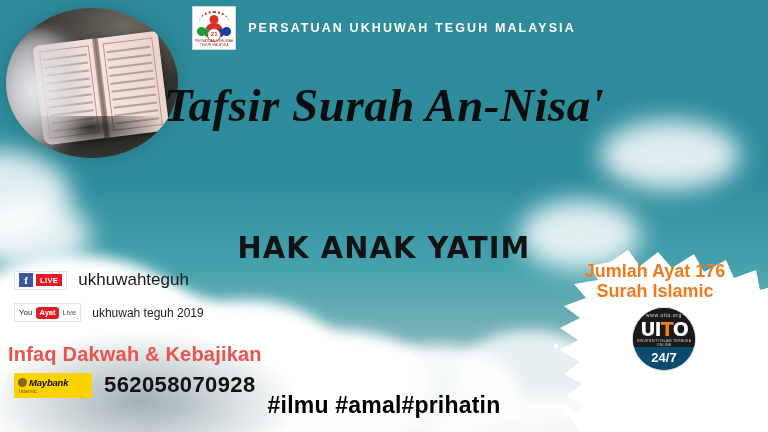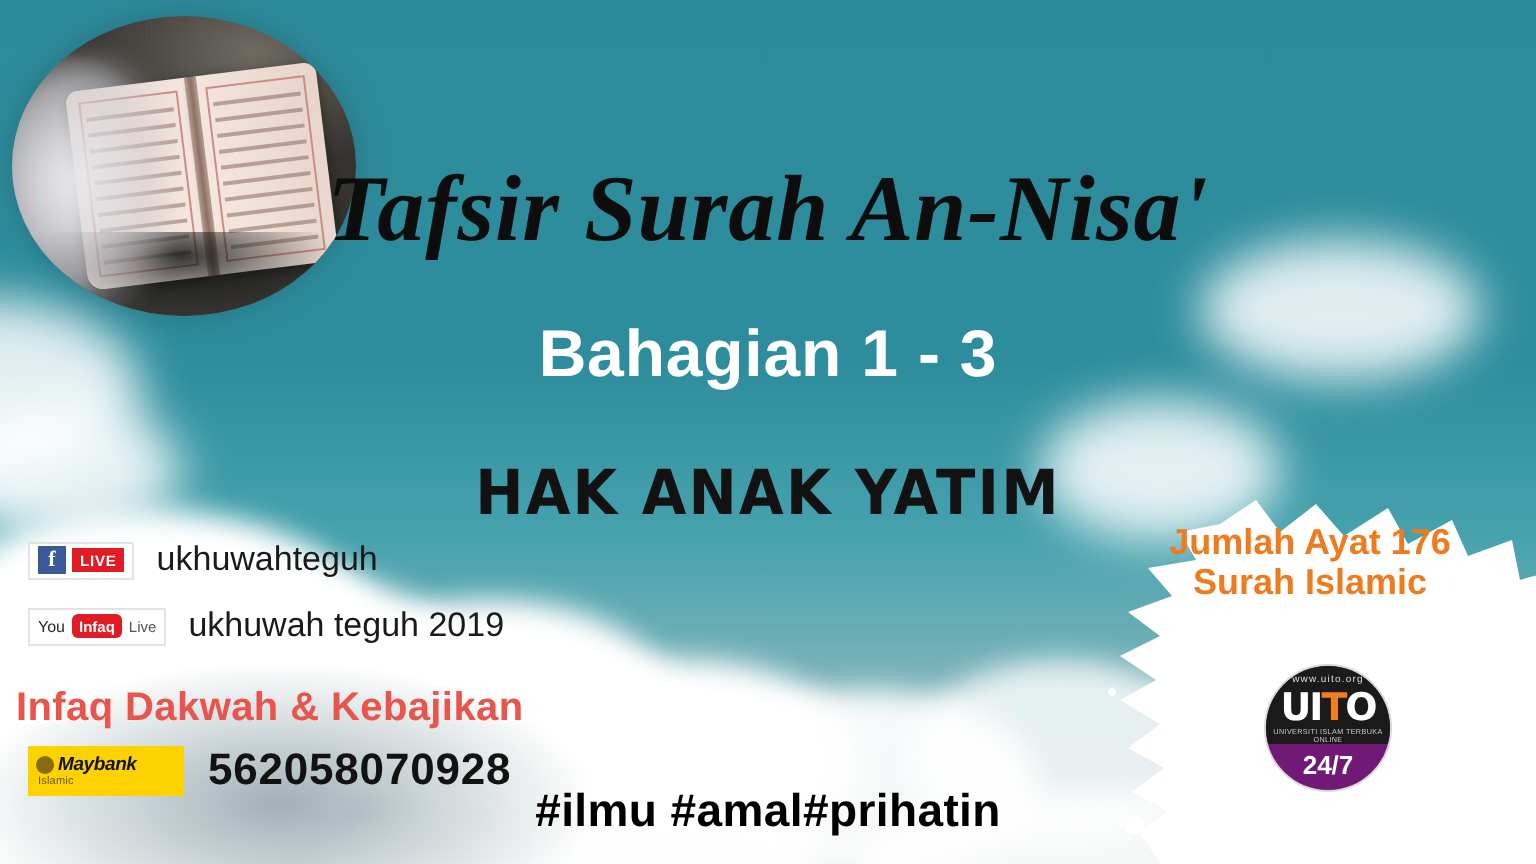--- a/index.html
+++ b/index.html
@@ -161,21 +161,21 @@
     background:#e01b23;color:#fff;font-size:7.5px;font-weight:bold;
     padding:1.5px 4px;letter-spacing:.4px;
   }
   .yt-you{font-size:8px;font-weight:normal;color:#282828;}
   .yt-tube{
     background:#e01b23;color:#fff;font-size:7.5px;font-weight:bold;
     padding:1.5px 4px;border-radius:3px;
   }
   .yt-live{font-size:7.5px;color:#555;}
   .shandle{font-size:17px;color:#1a1a1a;}
-  .shandle.h2{font-size:17px;}
+  .shandle.h2{font-size:12px;}
 
   .infaq{
     position:absolute;left:8px;top:343px;z-index:36;
     font-size:20px;font-weight:600;color:#e8554d;letter-spacing:.2px;
   }
   .bankrow{position:absolute;left:14px;top:372px;z-index:36;display:flex;align-items:center;gap:12px;}
   .maybank{
     background:#fcd200;width:78px;height:25px;position:relative;flex:none;
     display:flex;flex-direction:column;justify-content:center;padding-left:4px;box-sizing:border-box;
   }
@@ -190,22 +190,22 @@
   
   .splash{
     position:absolute;right:-6px;top:248px;width:220px;height:184px;z-index:20;
   }
   .splash svg{display:block;}
   .splashtext{
     position:absolute;right:18px;top:261px;width:190px;text-align:center;z-index:30;
     color:#ef7b1f;font-size:18px;font-weight:bold;line-height:1.12;
   }
   .uito{
-    position:absolute;right:72px;top:332px;width:62px;height:62px;z-index:32;
-    border-radius:50%;overflow:hidden;background:#701a75;
+    position:absolute;right:72px;top:307px;width:62px;height:62px;z-index:32;
+    border-radius:50%;overflow:hidden;background:#0c4a6e;
     border:1px solid #d9d9d9;
   }
   .uito .top{
     position:absolute;left:0;top:0;width:62px;height:39px;background:#1a1a1a;
   }
   .uito .url{
     position:absolute;left:0;right:0;top:4px;text-align:center;
     font-size:5px;color:#dddddd;letter-spacing:.6px;
   }
   .uito .letters{
@@ -240,20 +240,34 @@
   <div class="cloudpuff cl5"></div>
   <div class="cloudpuff cl2"></div>
   <div class="cloudpuff cl3"></div>
   <div class="cloudpuff cl4"></div>
   <div class="cloudpuff cl6"></div>
   <div class="cloudpuff cl7"></div>
   <div class="cloudpuff cl11"></div>
   <div class="cloudpuff cl12"></div>
   <div class="haze"></div>
 
+  <div class="header">
+    <div class="org-logo">
+      <div class="arc"></div>
+      <div class="head"></div>
+      <div class="body"></div>
+      <div class="gp g1"></div>
+        <div class="gp g2"></div>
+      <div class="gp b1"></div>
+        <div class="gp b2"></div>
+      <div class="center">21</div>
+      <div class="sub">PERSATUAN UKHUWAH TEGUH MALAYSIA</div>
+    </div>
+    <div class="org-title">PERSATUAN UKHUWAH TEGUH MALAYSIA</div>
+  </div>
 
   <div class="quran">
     <div class="book">
       <div class="page left">
         <div class="frame"></div>
         <div class="line" style="top:14px"></div>
           <div class="line" style="top:22px"></div>
         <div class="line" style="top:30px"></div>
           <div class="line" style="top:38px"></div>
         <div class="line" style="top:46px"></div>
@@ -276,36 +290,35 @@
         <div class="line" style="top:78px"></div>
           <div class="line" style="top:86px"></div>
       </div>
       <div class="spine"></div>
     </div>
     <div class="qshadow"></div>
     <div class="qblur"></div>
   </div>
 
   <div class="title">Tafsir Surah An-Nisa'</div>
-  <div class="subtitle">Bahagian 1 - 3</div>
   <div class="tagline">HAK ANAK YATIM</div>
   <div class="hashtags">#ilmu #amal#prihatin</div>
 
   <div class="social">
     <div class="srow">
       <div class="badge">
         <div class="fb-f">f</div>
         <div class="fb-live">LIVE</div>
       </div>
       <div class="shandle">ukhuwahteguh</div>
     </div>
     <div class="srow">
       <div class="badge">
         <div class="yt-you">You</div>
-        <div class="yt-tube">Infaq</div>
+        <div class="yt-tube">Ayat</div>
         <div class="yt-live">Live</div>
       </div>
       <div class="shandle h2">ukhuwah teguh 2019</div>
     </div>
   </div>
 
   <div class="infaq">Infaq Dakwah &amp; Kebajikan</div>
   <div class="bankrow">
     <div class="maybank">
       <div class="mb-top">

